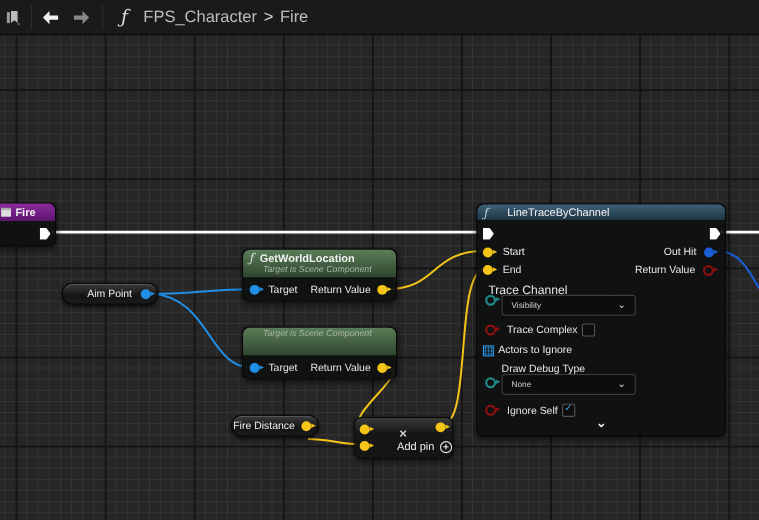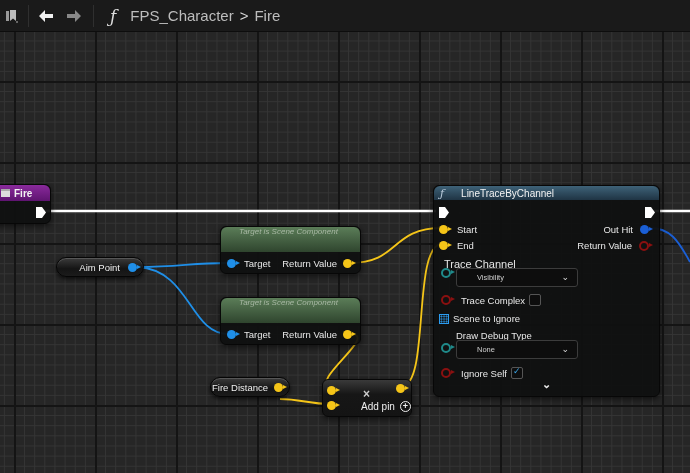--- a/index.html
+++ b/index.html
@@ -64,21 +64,21 @@
     position:absolute; height:20px; border-radius:10px;
     background:linear-gradient(#3b3b3b, #141414 60%, #1b1b1b);
     box-shadow:0 2px 4px rgba(0,0,0,0.7), inset 0 1px 0 rgba(255,255,255,0.15);
     border:1px solid #050505;
     display:flex; align-items:center; justify-content:flex-end;
     font-size:9.5px; color:#f0f0f0; padding-right:6px; box-sizing:border-box;
   }
   .dropdown {
     position:absolute; height:19px; border:1px solid #3c3c3c; border-radius:3px;
     background:#0d0d0d; font-size:7.5px; color:#cfcfcf;
-    display:flex; align-items:center; padding-left:20px; box-sizing:border-box;
+    display:flex; align-items:center; padding-left:8px; box-sizing:border-box;
   }
   .dropdown .chev { position:absolute; right:8px; top:3px; font-size:9px; color:#ddd; }
   .checkbox { width:10px; height:10px; border:1px solid #555; border-radius:2px; background:#0d0d0d; display:inline-block; position:relative; }
   .checkbox.checked::after { content:"\2713"; position:absolute; left:1px; top:-2px; font-size:9px; color:#3aa6e8; }
 </style>
 </head>
 <body>
 
 <div class="canvas"></div>
 
@@ -141,20 +141,21 @@
   <span class="pin blue"></span>
 </div>
 
 <div class="var-node" style="left:210px; top:377px; width:80px;">
   <span style="margin-right:6px;">Fire Distance</span>
   <span class="pin yellow"></span>
 </div>
 
 <div class="node" style="left:220px; top:226px; width:139px; height:46px;">
   <div class="node-header" style="background:linear-gradient(#5b7d58,#2f452e); height:24px; display:block; padding-top:1px;">
+    <div><span class="fn-glyph">ƒ</span><span>GetWorldLocation</span></div>
     <div style="font-size:8px;font-style:italic;font-weight:normal;color:#a8b8a4;margin-left:12px;margin-top:-1px;">Target is Scene Component</div>
   </div>
   <div class="pin-row" style="left:6px; top:31px;">
     <span class="pin blue" style="margin-right:8px;"></span>
     <span>Target</span>
   </div>
   <div class="pin-row" style="right:8px; top:31px;">
     <span style="margin-right:6px;">Return Value</span>
     <span class="pin yellow"></span>
   </div>
@@ -219,21 +220,21 @@
   </div>
 
   <div class="pin-row" style="left:7px; top:108px;">
     <span class="pin out-ring-red" style="margin-right:10px;"></span>
     <span style="margin-right:4px;">Trace Complex</span>
     <span class="checkbox"></span>
   </div>
 
   <div class="pin-row" style="left:5px; top:127px;">
     <span style="display:inline-block;width:8px;height:8px;margin-right:4px;background-image:radial-gradient(#2b9cf0 45%, transparent 50%);background-size:2.7px 2.7px;border:0.5px solid #2b9cf0;"></span>
-    <span>Scene to Ignore</span>
+    <span>Actors to Ignore</span>
   </div>
 
   <span class="pin out-ring-teal" style="position:absolute;left:7px;top:157px;"></span>
   <span style="position:absolute;left:22px;top:144px;font-size:9.5px;">Draw Debug Type</span>
   <div class="dropdown" style="left:22px; top:154px; width:122px;">
     <span>None</span>
     <span class="chev">⌄</span>
   </div>
 
   <div class="pin-row" style="left:7px; top:181px;">

